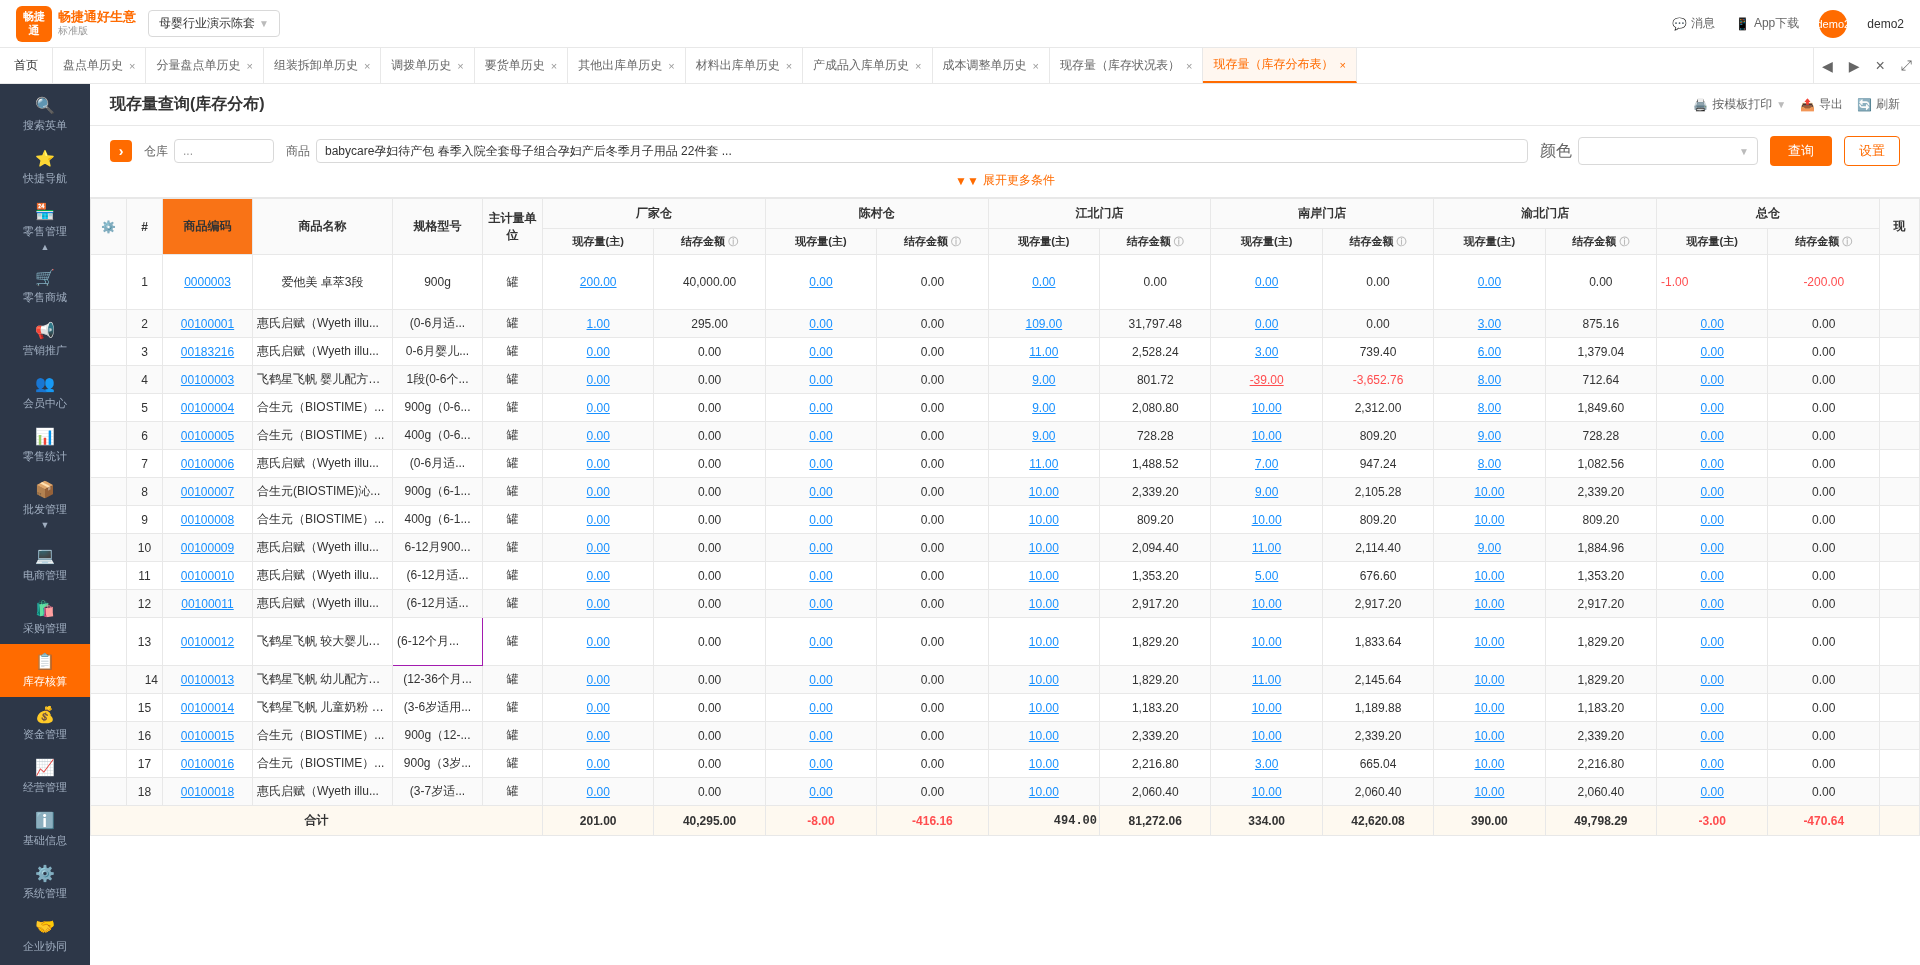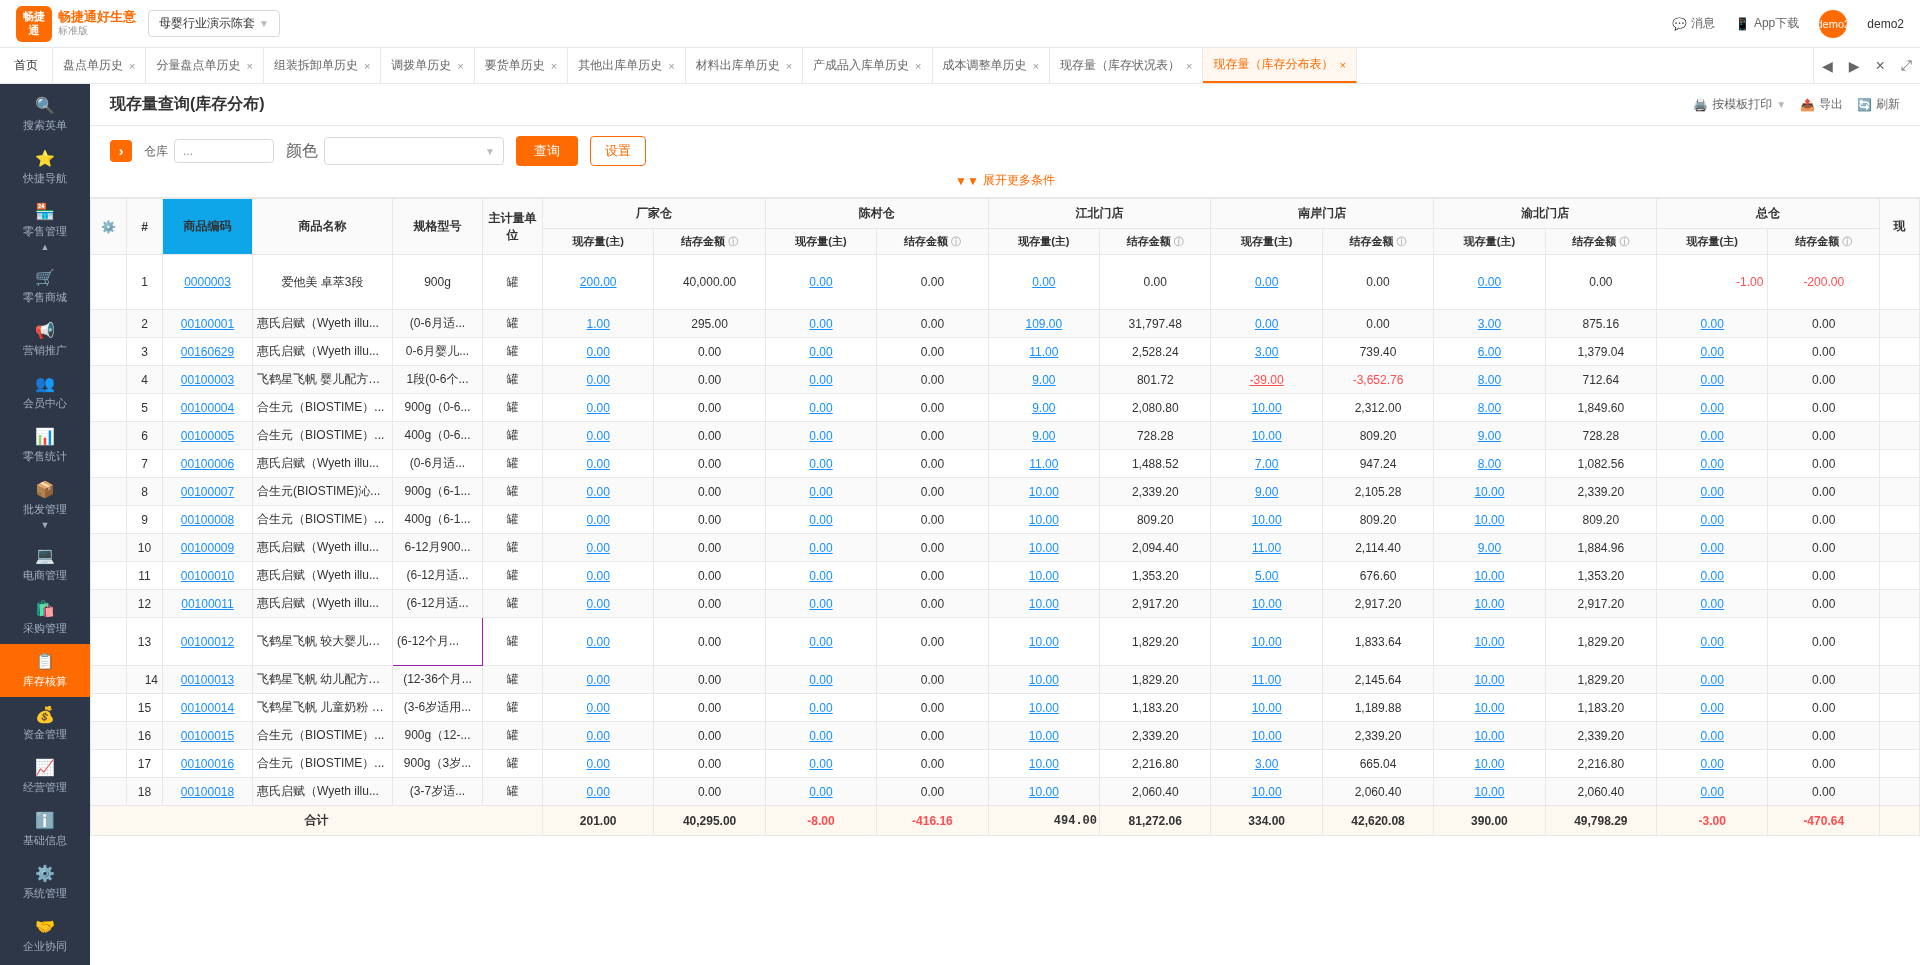--- a/index.html
+++ b/index.html
@@ -161,20 +161,24 @@
 
     <div style="background:#fff; padding:10px 20px 6px; border-bottom:1px solid #e8e8e8;">
       <div style="display:flex; align-items:center; gap:12px; flex-wrap:wrap;">
         <div style="background:#ff6b00; color:white; width:22px; height:22px; border-radius:4px; display:flex; align-items:center; justify-content:center; cursor:pointer; font-size:14px; font-weight:bold;">›</div>
         <div style="display:flex; align-items:center; gap:6px;">
           <span style="color:#666; font-size:12px;">仓库</span>
           <div style="display:flex; align-items:center; gap:4px; border:1px solid #d9d9d9; border-radius:4px; padding:4px 8px; font-size:12px; color:#999; cursor:pointer; min-width:100px; justify-content:space-between;">
             <span>...</span>
           </div>
         </div>
+        <div style="display:flex; align-items:center; gap:6px; flex:1;">
+          <span style="color:#666; font-size:12px;">商品</span>
+          <input style="flex: 1 1 0%; border: 1px solid rgb(217, 217, 217); border-radius: 4px; padding: 4px 8px; font-size: 12px; color: rgb(51, 51, 51); min-width: 200px;" value="babycare孕妇待产包 春季入院全套母子组合孕妇产后冬季月子用品 22件套 ..." readonly="">
+        </div>
         <div style="display:flex; align-items:center; gap:6px;">
           <span style="color:#666; font-size:16px;">颜色</span>
           <div style="border:1px solid #d9d9d9; border-radius:4px; padding:4px 8px; font-size:12px; color:#333; min-width:180px; height:28px; display:flex; align-items:center; justify-content:space-between; cursor:pointer;">
             <span style="color:#999;"></span>
             <span style="font-size:10px; color:#bbb;">▼</span>
           </div>
         </div>
         <button style="background:#ff6b00; color:white; border:none; padding:6px 18px; border-radius:4px; cursor:pointer; font-size:13px; font-weight:500;">查询</button>
         <button style="background:white; color:#ff6b00; border:1px solid #ff6b00; padding:5px 14px; border-radius:4px; cursor:pointer; font-size:13px;">设置</button>
       </div>
@@ -185,21 +189,21 @@
         </div>
       </div>
     </div>
 
     <div style="flex:1; overflow:auto; background:#fff;">
       <table style="width:100%; border-collapse:collapse; font-size:12px; table-layout:fixed;">
         <thead>
           <tr style="background:#fafafa;">
             <th rowspan="2" style="width:36px; border:1px solid #e8e8e8; padding:6px 4px; text-align:center; position:sticky; top:0; z-index:3; background:#fafafa;">⚙️</th>
             <th rowspan="2" style="width:36px; border:1px solid #e8e8e8; padding:6px 4px; text-align:center; position:sticky; top:0; z-index:3; background:#fafafa;">#</th>
-            <th rowspan="2" style="width:90px; border:1px solid #e8e8e8; padding:6px 12px; text-align:center; position:sticky; top:0; z-index:3; background:#0ea5e9;">商品编码</th>
+            <th rowspan="2" style="width:90px; border:1px solid #e8e8e8; padding:6px 12px; text-align:center; position:sticky; top:0; z-index:3; background:#f97316;">商品编码</th>
             <th rowspan="2" style="width:140px; border:1px solid #e8e8e8; padding:6px 4px; text-align:center; position:sticky; top:0; z-index:3; background:#fafafa;">商品名称</th>
             <th rowspan="2" style="width:90px; border:1px solid #e8e8e8; padding:6px 4px; text-align:center; position:sticky; top:0; z-index:3; background:#fafafa;">规格型号</th>
             <th rowspan="2" style="width:60px; border:1px solid #e8e8e8; padding:6px 4px; text-align:center; position:sticky; top:0; z-index:3; background:#fafafa;">主计量单位</th>
             <th colspan="2" style="border:1px solid #e8e8e8; padding:6px 4px; text-align:center; position:sticky; top:0; z-index:3; background:#fafafa;">厂家仓</th>
             <th colspan="2" style="border:1px solid #e8e8e8; padding:6px 4px; text-align:center; position:sticky; top:0; z-index:3; background:#fafafa;">陈村仓</th>
             <th colspan="2" style="border:1px solid #e8e8e8; padding:6px 4px; text-align:center; position:sticky; top:0; z-index:3; background:#fafafa;">江北门店</th>
             <th colspan="2" style="border:1px solid #e8e8e8; padding:6px 4px; text-align:center; position:sticky; top:0; z-index:3; background:#fafafa;">南岸门店</th>
             <th colspan="2" style="border:1px solid #e8e8e8; padding:6px 4px; text-align:center; position:sticky; top:0; z-index:3; background:#fafafa;">渝北门店</th>
             <th colspan="2" style="border:1px solid #e8e8e8; padding:6px 4px; text-align:center; position:sticky; top:0; z-index:3; background:#fafafa;">总仓</th>
             <th rowspan="2" style="width:40px; border:1px solid #e8e8e8; padding:6px 4px; text-align:center; position:sticky; top:0; z-index:3; background:#fafafa;">现</th>
@@ -230,21 +234,21 @@
     <td style="border:1px solid #e8e8e8; padding:5px 4px; text-align:center; color:#1890ff; cursor:pointer; text-decoration:underline; ">200.00</td>
     <td style="border:1px solid #e8e8e8; padding:5px 4px; text-align:center;">40,000.00</td>
     <td style="border:1px solid #e8e8e8; padding:5px 4px; text-align:center; color:#1890ff; cursor:pointer; text-decoration:underline;">0.00</td>
     <td style="border:1px solid #e8e8e8; padding:5px 4px; text-align:center;">0.00</td>
     <td style="border:1px solid #e8e8e8; padding:5px 4px; text-align:center; color:#1890ff; cursor:pointer; text-decoration:underline;">0.00</td>
     <td style="border:1px solid #e8e8e8; padding:5px 4px; text-align:center;">0.00</td>
     <td style="border:1px solid #e8e8e8; padding:5px 4px; text-align:center; color:#1890ff; cursor:pointer; text-decoration:underline;">0.00</td>
     <td style="border:1px solid #e8e8e8; padding:5px 4px; text-align:center; ">0.00</td>
     <td style="border:1px solid #e8e8e8; padding:5px 4px; text-align:center; color:#1890ff; cursor:pointer; text-decoration:underline;">0.00</td>
     <td style="border:1px solid #e8e8e8; padding:5px 4px; text-align:center;">0.00</td>
-    <td style="border:1px solid #e8e8e8; padding:20px 4px; text-align:right; color:#ff4d4f; cursor:pointer; ">-1.00</td>
+    <td style="border:1px solid #e8e8e8; padding:20px 4px; text-align:left; color:#ff4d4f; cursor:pointer; ">-1.00</td>
     <td style="border:1px solid #e8e8e8; padding:5px 4px; text-align:center; color:#ff4d4f;">-200.00</td>
     <td style="border:1px solid #e8e8e8; padding:5px 4px; text-align:center;"></td>
   </tr>
             <tr style="background: rgb(250, 250, 250);">
     <td style="border:1px solid #e8e8e8; padding:5px 4px; text-align:center; color:#bbb; font-size:11px;"></td>
     <td style="border:1px solid #e8e8e8; padding:5px 4px; text-align:center;">2</td>
     <td style="border:1px solid #e8e8e8; padding:5px 4px; text-align:center; color:#1890ff; cursor:pointer; text-decoration:underline;">00100001</td>
     <td style="border:1px solid #e8e8e8; padding:5px 4px; text-align:left; overflow:hidden; text-overflow:ellipsis; white-space:nowrap;" title="惠氏启赋（Wyeth illu...">惠氏启赋（Wyeth illu...</td>
     <td style="border:1px solid #e8e8e8; padding:5px 4px; text-align:center; overflow:hidden; text-overflow:ellipsis; white-space:nowrap;">(0-6月适...</td>
     <td style="border:1px solid #e8e8e8; padding:5px 4px; text-align:center;">罐</td>
@@ -258,21 +262,21 @@
     <td style="border:1px solid #e8e8e8; padding:5px 4px; text-align:center; ">0.00</td>
     <td style="border:1px solid #e8e8e8; padding:5px 4px; text-align:center; color:#1890ff; cursor:pointer; text-decoration:underline;">3.00</td>
     <td style="border:1px solid #e8e8e8; padding:5px 4px; text-align:center;">875.16</td>
     <td style="border:1px solid #e8e8e8; padding:5px 4px; text-align:center; color:#1890ff; cursor:pointer; text-decoration:underline;">0.00</td>
     <td style="border:1px solid #e8e8e8; padding:5px 4px; text-align:center; ">0.00</td>
     <td style="border:1px solid #e8e8e8; padding:5px 4px; text-align:center;"></td>
   </tr>
             <tr style="background: rgb(255, 255, 255);">
     <td style="border:1px solid #e8e8e8; padding:5px 4px; text-align:center; color:#bbb; font-size:11px;"></td>
     <td style="border:1px solid #e8e8e8; padding:5px 4px; text-align:center;">3</td>
-    <td style="border:1px solid #e8e8e8; padding:5px 4px; text-align:center; color:#1890ff; cursor:pointer; text-decoration:underline;">00160629</td>
+    <td style="border:1px solid #e8e8e8; padding:5px 4px; text-align:center; color:#1890ff; cursor:pointer; text-decoration:underline;">00183216</td>
     <td style="border:1px solid #e8e8e8; padding:5px 4px; text-align:left; overflow:hidden; text-overflow:ellipsis; white-space:nowrap;" title="惠氏启赋（Wyeth illu...">惠氏启赋（Wyeth illu...</td>
     <td style="border:1px solid #e8e8e8; padding:5px 4px; text-align:center; overflow:hidden; text-overflow:ellipsis; white-space:nowrap;">0-6月婴儿...</td>
     <td style="border:1px solid #e8e8e8; padding:5px 4px; text-align:center;">罐</td>
     <td style="border:1px solid #e8e8e8; padding:5px 4px; text-align:center; color:#1890ff; cursor:pointer; text-decoration:underline; ">0.00</td>
     <td style="border:1px solid #e8e8e8; padding:5px 4px; text-align:center;">0.00</td>
     <td style="border:1px solid #e8e8e8; padding:5px 4px; text-align:center; color:#1890ff; cursor:pointer; text-decoration:underline;">0.00</td>
     <td style="border:1px solid #e8e8e8; padding:5px 4px; text-align:center;">0.00</td>
     <td style="border:1px solid #e8e8e8; padding:5px 4px; text-align:center; color:#1890ff; cursor:pointer; text-decoration:underline;">11.00</td>
     <td style="border:1px solid #e8e8e8; padding:5px 4px; text-align:center;">2,528.24</td>
     <td style="border:1px solid #e8e8e8; padding:5px 4px; text-align:center; color:#1890ff; cursor:pointer; text-decoration:underline;">3.00</td>

